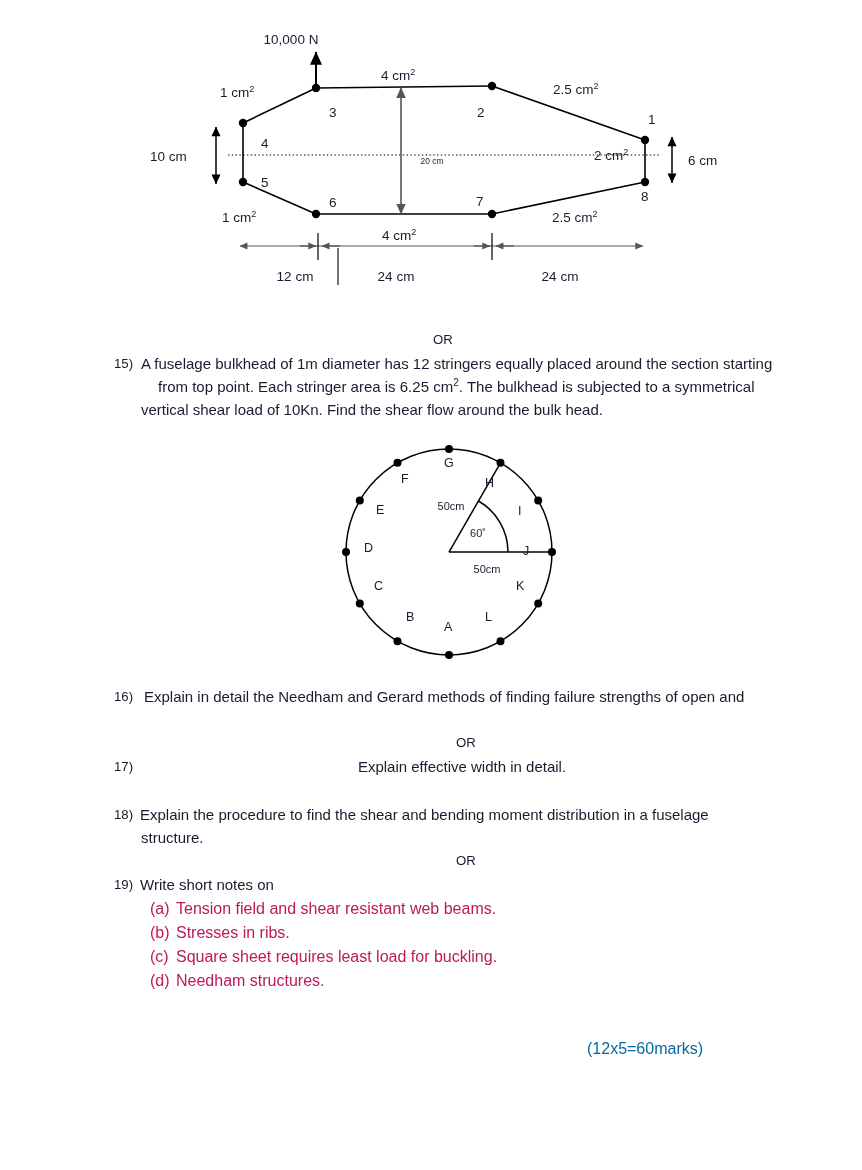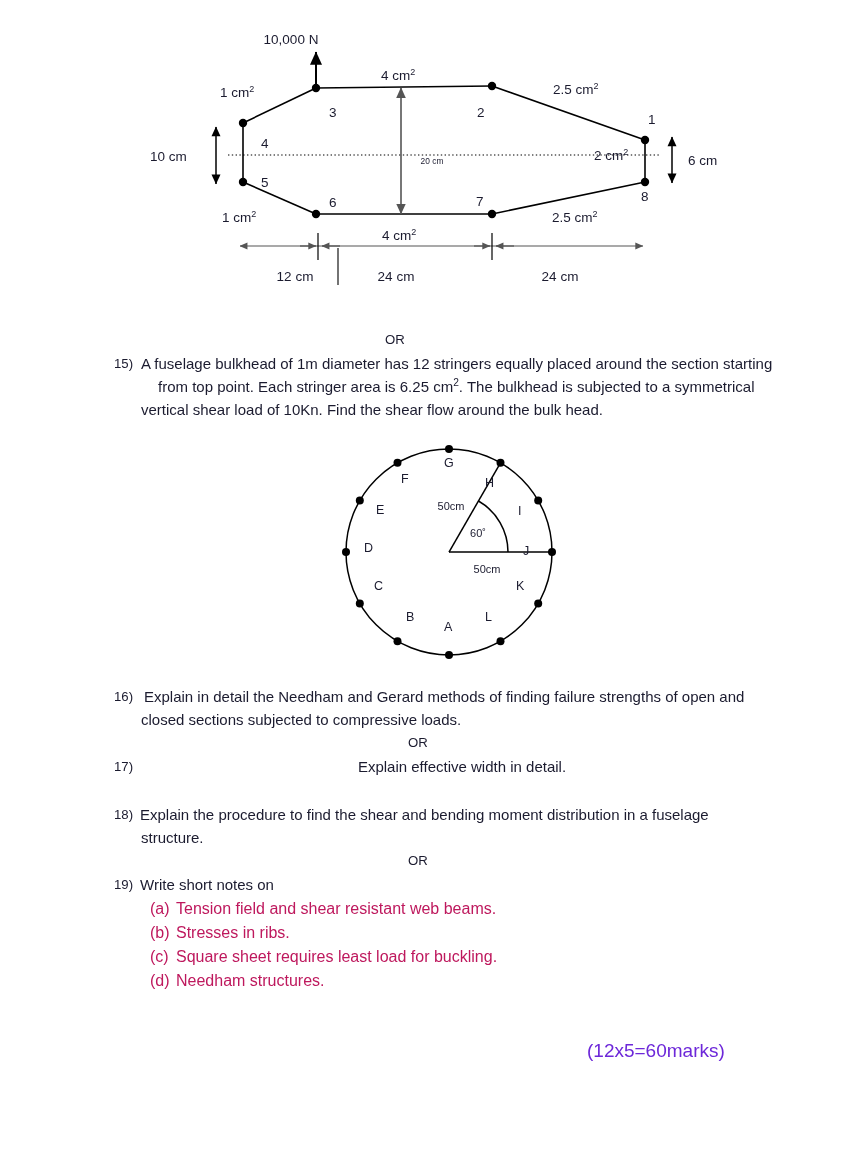--- a/index.html
+++ b/index.html
@@ -45,25 +45,26 @@
     font-size: 13.2px;
     line-height: 23.5px;
     color: #1b1b2f;
   }
   .or-line {
     position: absolute;
     font-size: 13.2px;
     line-height: 23.5px;
     color: #1b1b2f;
     text-align: center;
+    padding-left: 48px;
   }
   .marks {
     position: absolute;
-    font-size: 19px;
-    color: #6d28d9;
+    font-size: 16px;
+    color: #0369a1;
   }
   .sub-item {
     position: absolute;
     font-size: 16px;
     line-height: 23.5px;
     color: #be185d;
   }
   .sub-label {
     display: inline-block;
     width: 26px;
@@ -247,21 +248,20 @@
       </g>
 
       <text class="fig-label" x="121" y="85" font-size="11" text-anchor="middle">50cm</text>
       <text class="fig-label" x="157" y="148" font-size="11" text-anchor="middle">50cm</text>
       <text class="fig-label" x="148" y="112" font-size="11" text-anchor="middle">60˚</text>
     </svg>
   </div>
 
   <div class="qnum" style="left:114px; top:685px;">16)</div>
   <div class="qtext" style="left:144px; top:685px; width:660px;">Explain in detail the Needham and Gerard methods of finding failure strengths of open and</div>
-  <div class="qtext" style="left:141px; top:708px; width:660px;">closed sections subjected to compressive loads.</div>
 
   <div class="or-line" style="left:0px; top:731px; width:836px;">OR</div>
 
   <div class="qnum" style="left:114px; top:755px;">17)</div>
   <div class="qtext" style="left:132px; top:755px; width:660px;text-align:center;">Explain effective width in detail.</div>
 
   <div class="qnum" style="left:114px; top:803px;">18)</div>
   <div class="qtext" style="left:140px; top:803px; width:660px;">Explain the procedure to find the shear and bending moment distribution in a fuselage</div>
   <div class="qtext" style="left:141px; top:826px; width:660px;">structure.</div>
 

